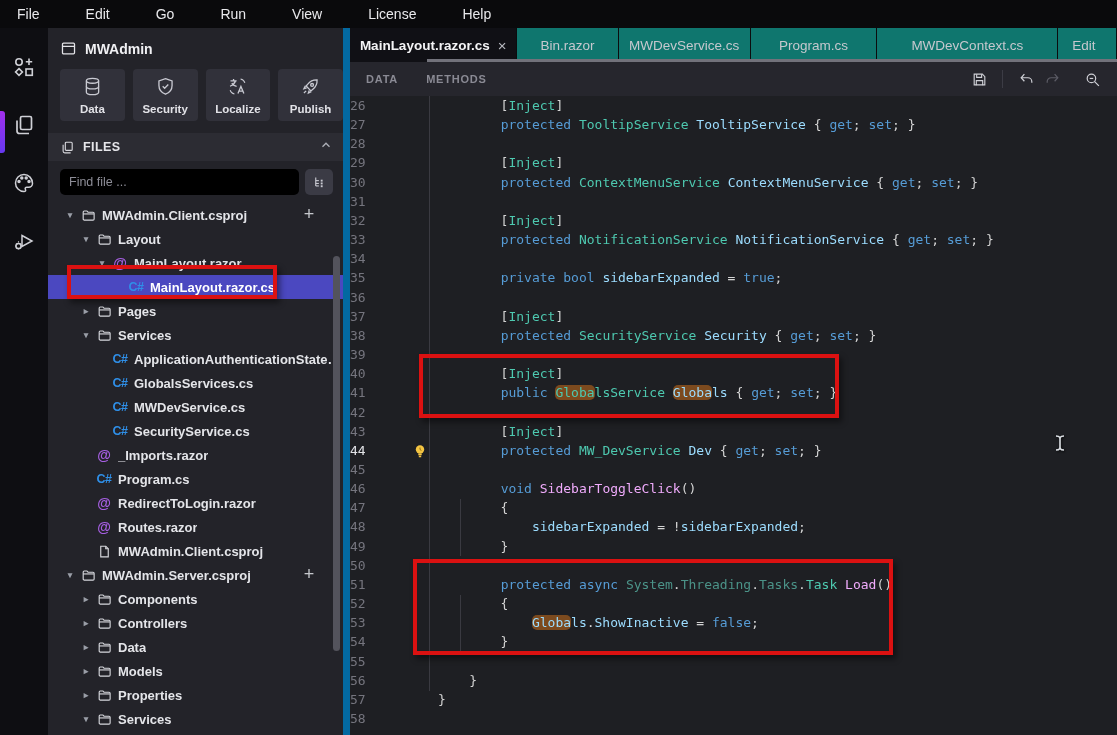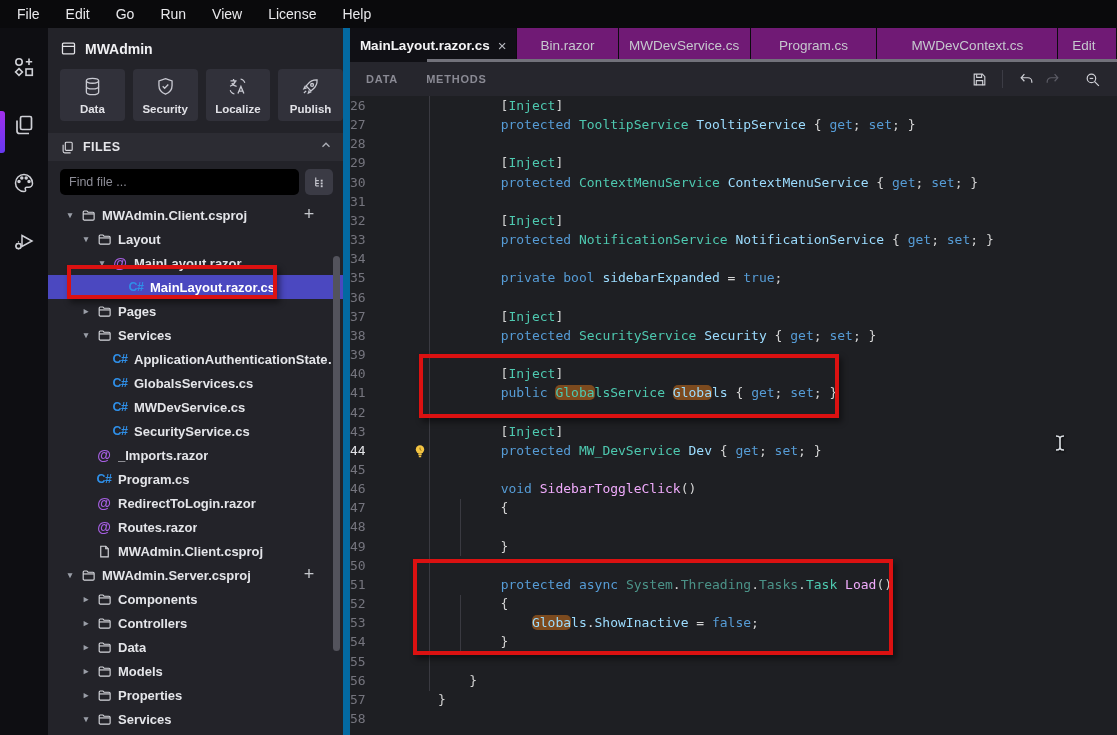--- a/index.html
+++ b/index.html
@@ -2,21 +2,21 @@
 <html><head>
 <meta charset="utf-8">
 <style>
   * { margin:0; padding:0; box-sizing:border-box; }
   html,body { width:1117px; height:735px; overflow:hidden; background:#141416;
               font-family:"Liberation Sans", sans-serif; }
   #app { position:relative; width:1117px; height:735px; background:#1e1f23; }
 
   
   #menubar { position:absolute; left:0; top:0; width:1117px; height:28px;
-             background:#0a0a0c; display:flex; align-items:center; padding-left:4px; z-index:5;}
+             background:#0a0a0c; display:flex; align-items:center; padding-left:4px; z-index:5;gap:20px;}
   .menu-item { color:#e9e9ec; font-size:14px; padding:0 13px; line-height:28px; cursor:default; }
 
   
   #activitybar { position:absolute; left:0; top:28px; width:48px; height:707px;
                  background:#0e0e12; display:flex; flex-direction:column; align-items:center; padding-top:22px; gap:24px;}
   .act-btn { position:relative; width:40px; height:34px; display:flex; align-items:center; justify-content:center;
              color:#cfd0d6; }
   .act-btn svg { width:24px; height:24px; }
   #act-indicator { position:absolute; left:0; top:83px; width:5px; height:42px;
                    background:linear-gradient(180deg,#a12fec,#6638f0); border-radius:0 3px 3px 0; }
@@ -60,21 +60,21 @@
   .t-label { overflow:hidden; text-overflow:ellipsis; max-width:230px;}
   .row-plus { position:absolute; right:24px; top:0; width:20px; height:24px; color:#c5c7cc;
               font-size:18px; font-weight:400; line-height:23px; text-align:center; cursor:pointer;}
   #files-scrollbar { position:absolute; right:3px; top:228px; width:7px; height:395px;
                      background:#53535c; border-radius:4px; }
 
   
   #editor { position:absolute; left:350px; top:28px; width:767px; height:707px; background:#1e1f23;}
   #tabstrip { position:relative; height:34px; background:#0f0f13; display:flex; }
   .tab { height:34px; display:flex; align-items:center; justify-content:center; gap:8px;
-         font-size:13.5px; color:#c6c8ce; background:#701a75; border-right:1px solid #0c0c0e; cursor:pointer;
+         font-size:13.5px; color:#c6c8ce; background:#0f766e; border-right:1px solid #0c0c0e; cursor:pointer;
          overflow:hidden; white-space:nowrap; }
   .tab.active { background:#101015; color:#f4f4f6; font-weight:700; }
   .tab .close { font-size:15px; color:#b9bbc1; font-weight:400; }
   #tab-scrollbar { position:absolute; left:77px; bottom:0; width:690px; height:3px; background:#72727b; }
 
   #ed-toolbar { height:34px; background:#26262d; display:flex; align-items:center; padding:0 12px 0 16px;}
   .tb-label { font-size:11px; font-weight:700; letter-spacing:.8px; color:#8a8a94; margin-right:28px; cursor:pointer;}
   #tb-spacer { flex:1; }
   .tb-icon { width:26px; height:26px; display:flex; align-items:center; justify-content:center; color:#cfd0d6; cursor:pointer;}
   .tb-icon svg { width:17px; height:17px; }
@@ -563,20 +563,21 @@
           <div class="code-row">
             <span class="ln">46</span>
             <span class="code-text"><span class="tk-p">        </span><span class="tk-k">void</span><span class="tk-p"> </span><span class="tk-f">SidebarToggleClick</span><span class="tk-p">()</span></span>
           </div>
           <div class="code-row">
             <span class="ln">47</span>
             <span class="code-text"><span class="tk-p">        {</span></span>
           </div>
           <div class="code-row">
             <span class="ln">48</span>
+            <span class="code-text"><span class="tk-p">            </span><span class="tk-v">sidebarExpanded</span><span class="tk-p"> = !</span><span class="tk-v">sidebarExpanded</span><span class="tk-p">;</span></span>
           </div>
           <div class="code-row">
             <span class="ln">49</span>
             <span class="code-text"><span class="tk-p">        }</span></span>
           </div>
           <div class="code-row">
             <span class="ln">50</span>
             <span class="code-text"></span>
           </div>
           <div class="code-row">

